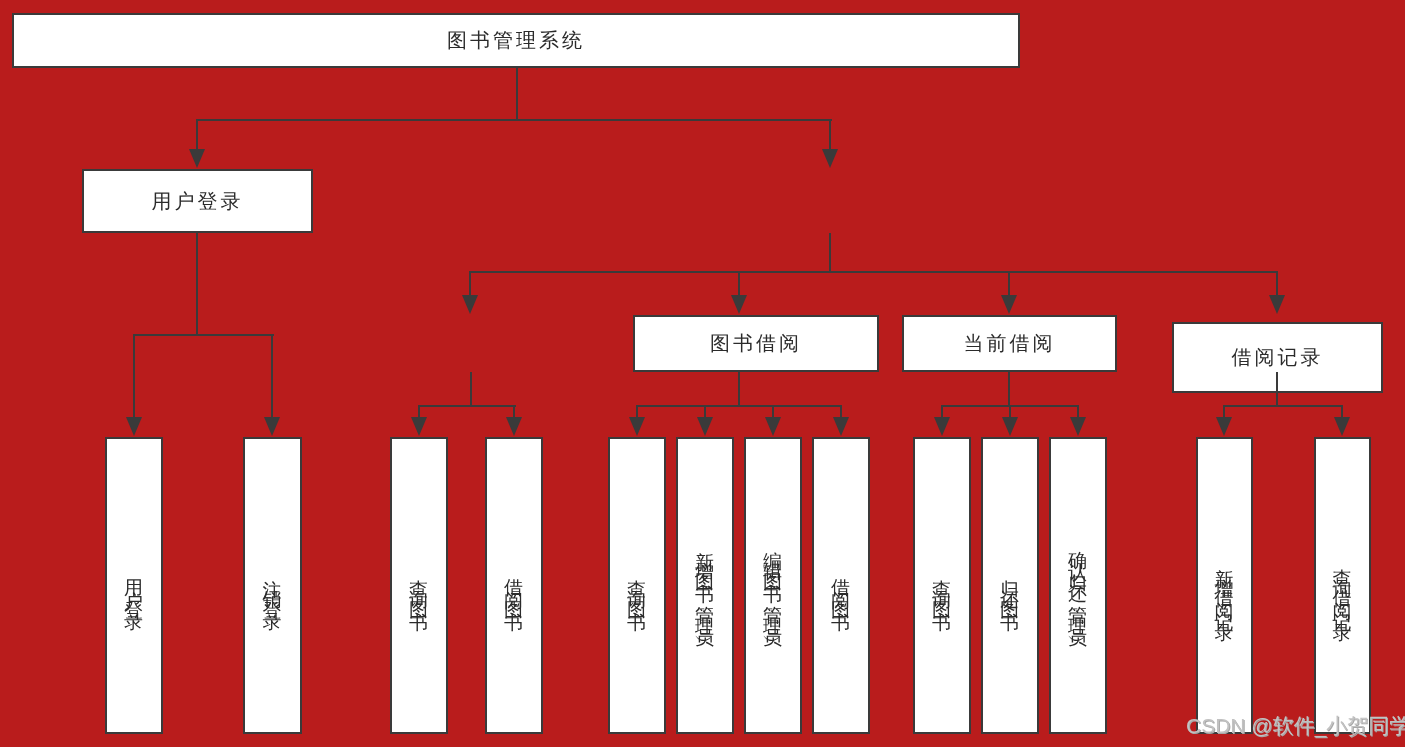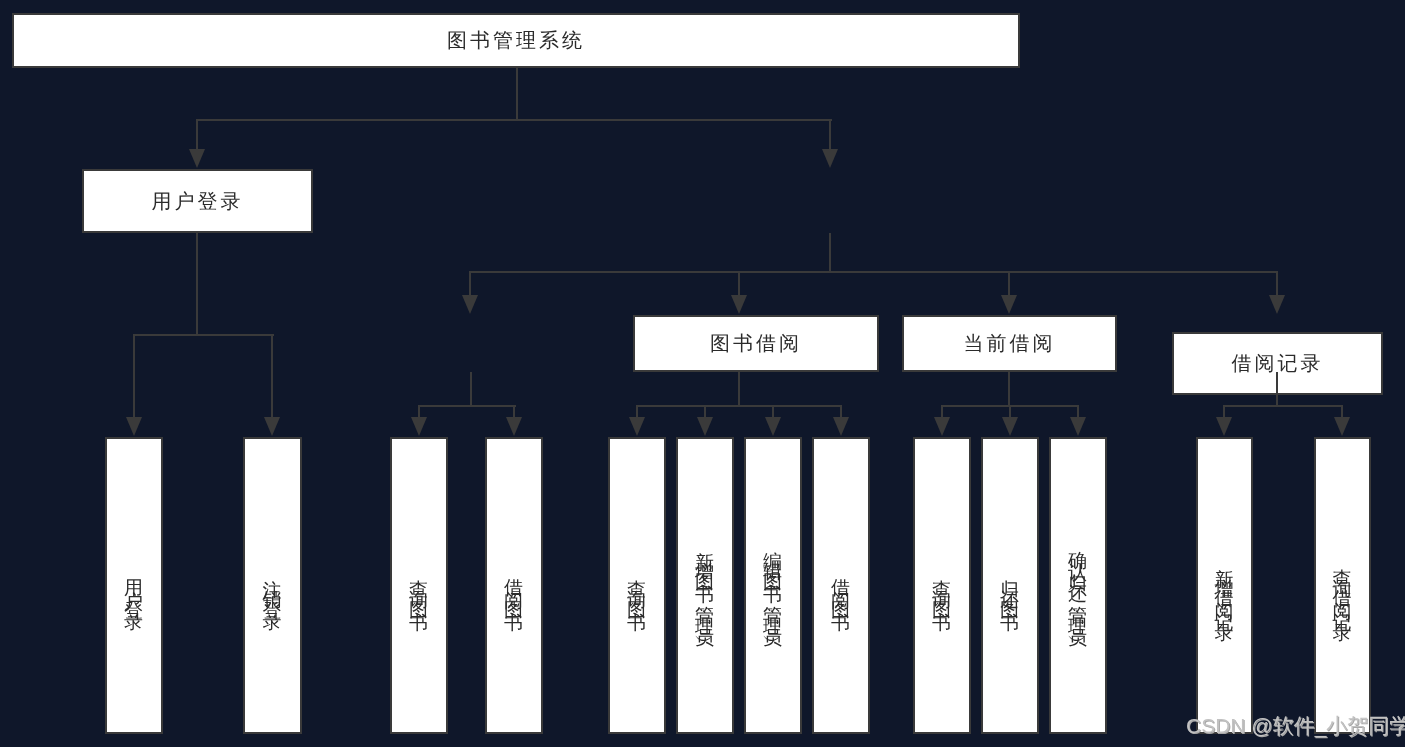--- a/index.html
+++ b/index.html
@@ -1,17 +1,17 @@
 <!DOCTYPE html>
 <html><head>
 <meta charset="utf-8">
 <style>
   html,body{margin:0;padding:0;background:#ffffff;}
   #canvas{
-    position:relative;width:1405px;height:747px;background:#0f172a;overflow:hidden;
+    position:relative;width:1405px;height:747px;background:#b91c1c;overflow:hidden;
     font-family:"Liberation Sans","DejaVu Sans",sans-serif;color:#2b2b2b;
   }
   .box{
     position:absolute;box-sizing:border-box;border:2px solid #3a3a3a;background:#ffffff;
     display:flex;align-items:center;justify-content:center;
   }
   .hlabel{font-size:20px;letter-spacing:3px;color:#2b2b2b;white-space:nowrap;}
   .vleaf{
     position:absolute;box-sizing:border-box;border:2px solid #3a3a3a;background:#ffffff;
     top:437px;height:297px;display:flex;align-items:center;justify-content:center;
@@ -68,21 +68,21 @@
   <div class="arrow" style="left:731px;top:295px;"></div>
   <div class="arrow" style="left:1001px;top:295px;"></div>
   <div class="arrow" style="left:1269px;top:295px;"></div>
 
   <div class="box" style="left:633px;top:315px;width:246px;height:57px;">
     <span class="hlabel">图书借阅</span>
   </div>
   <div class="box" style="left:902px;top:315px;width:215px;height:57px;">
     <span class="hlabel">当前借阅</span>
   </div>
-  <div class="box" style="left:1172px;top:332px;width:211px;height:63px;">
+  <div class="box" style="left:1172px;top:322px;width:211px;height:71px;">
     <span class="hlabel">借阅记录</span>
   </div>
 
   <div class="line" style="left:470px;top:372px;width:2px;height:35px;"></div>
   <div class="line" style="left:418px;top:405px;width:98px;height:2px;"></div>
   <div class="line" style="left:418px;top:405px;width:2px;height:14px;"></div>
   <div class="line" style="left:513px;top:405px;width:2px;height:14px;"></div>
   <div class="arrow" style="left:411px;top:417px;"></div>
   <div class="arrow" style="left:506px;top:417px;"></div>
 

